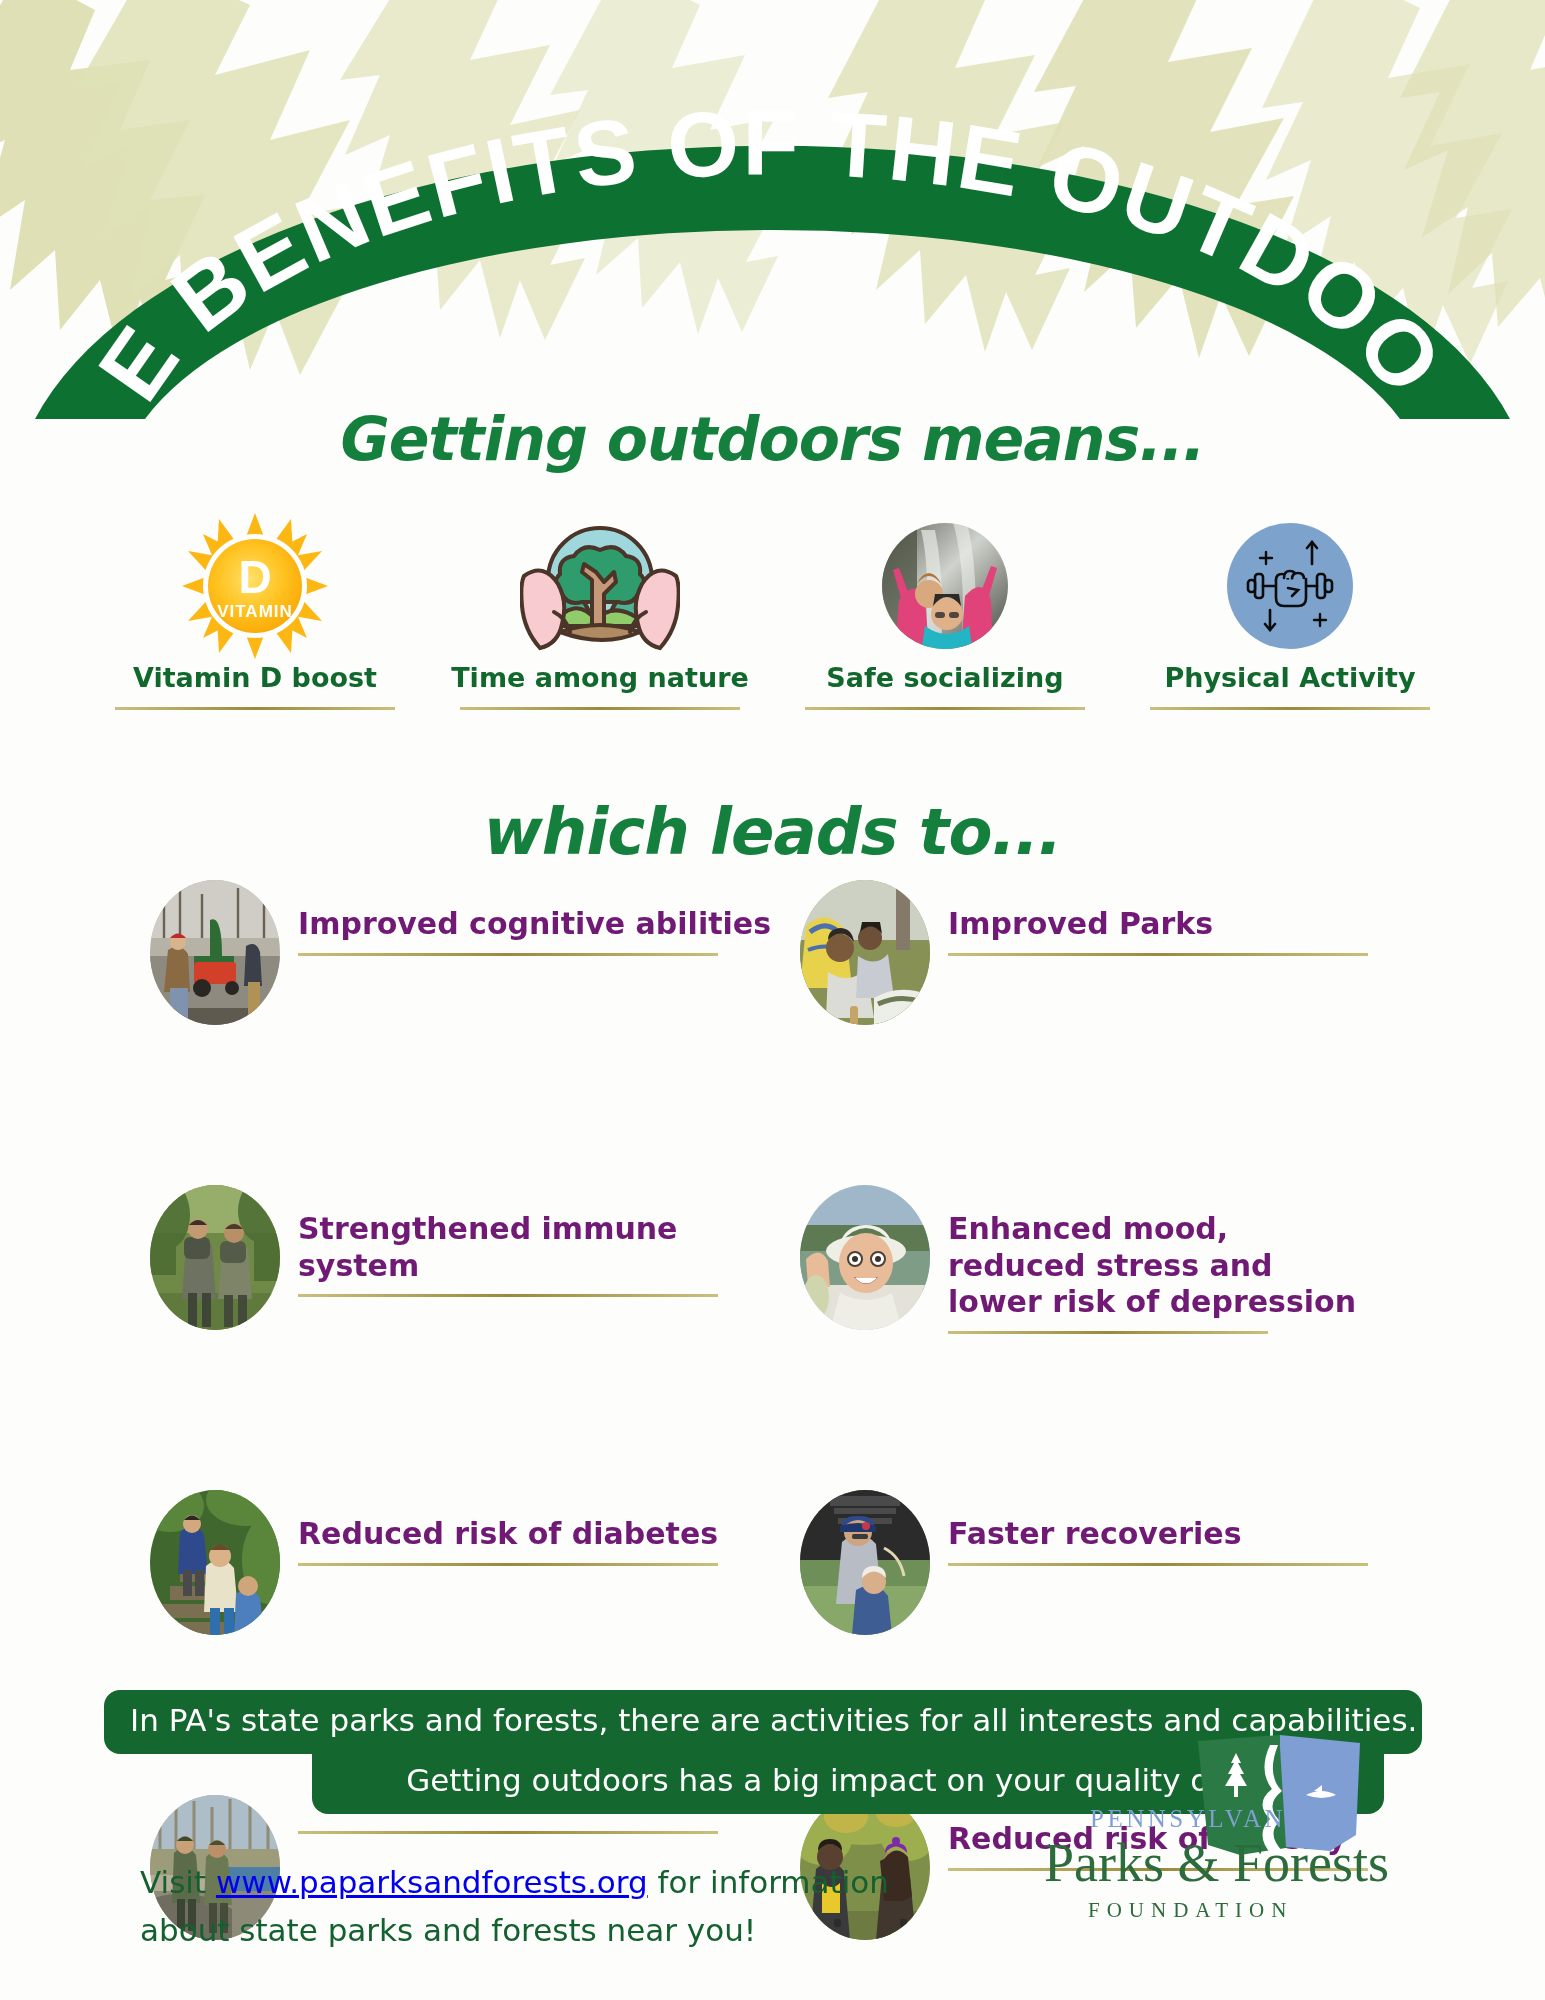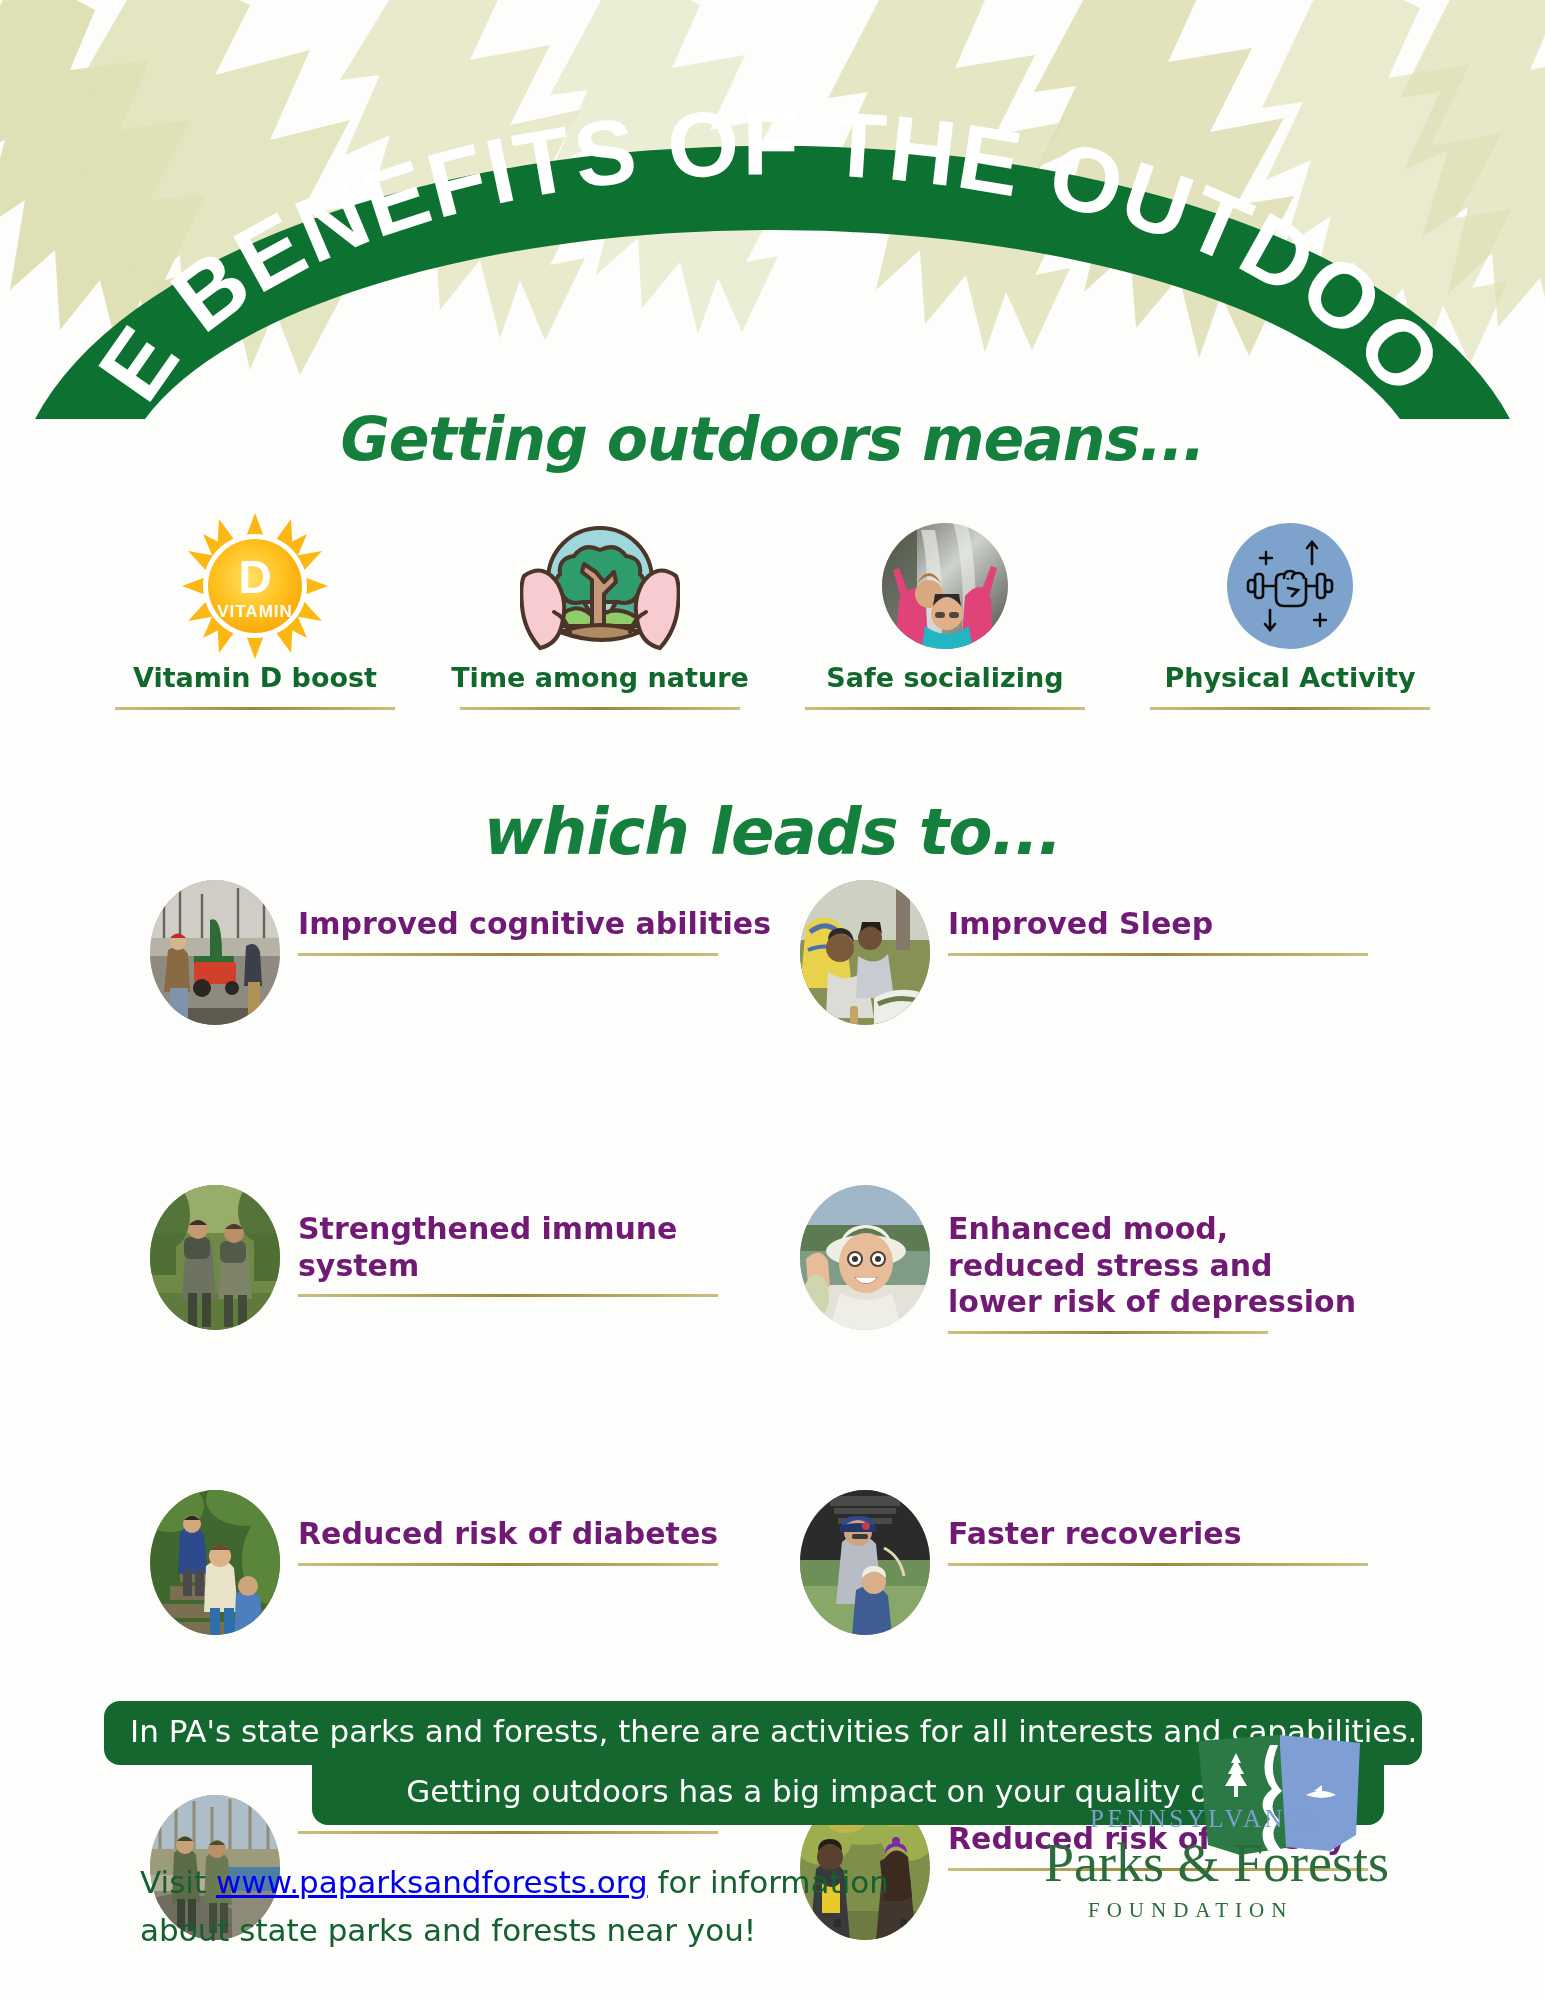--- a/index.html
+++ b/index.html
@@ -70,21 +70,21 @@
     margin-top:10px; height:3px; width:320px;
     background:linear-gradient(to right,#cbbf7e,#9a8a3d,#cbbf7e);
   }
   .b-rule.wide { width:420px; }
 
   
   #banner { position:absolute; left:104px; top:1690px; width:1340px; }
   .banner-bar {
     background:#14682f; color:#ffffff;
     font-family:"DejaVu Sans", sans-serif; font-size:31px;
-    padding:12px 26px 16px; border-radius:16px; white-space:nowrap;margin-top:11px;
+    padding:12px 26px 16px; border-radius:16px; white-space:nowrap;
   }
   #banner-line-1 { width:1318px; text-align:center; }
   #banner-line-2 { width:1072px; margin-left:208px; margin-top:-4px; text-align:center; border-radius:0 0 16px 16px; }
 
   
   #footer-text {
     position:absolute; left:140px; top:1858px; width:760px;
     color:#146130; font-size:31px; line-height:1.55;
     font-family:"DejaVu Sans", sans-serif;
   }
@@ -305,21 +305,21 @@
           <path d="M28,92 q22,14 38,-4 l8,50 -48,0z" fill="#dcdcd6"></path>
           <circle cx="70" cy="58" r="12" fill="#6e5038"></circle>
           <path d="M60,52 q12,-12 22,2 l-2,-12 -18,0z" fill="#241d18"></path>
           <path d="M58,76 q18,12 30,-2 l6,44 -38,0z" fill="#c8cbd2"></path>
           <path d="M74,118 q24,-14 52,-4 l0,31 -52,0z" fill="#ecefe7"></path>
           <path d="M78,124 q22,-10 44,-2" fill="none" stroke="#6d7a52" stroke-width="5"></path>
           <rect x="50" y="126" width="8" height="19" rx="3" fill="#c6a468"></rect>
         </svg>
       </div>
       <div class="b-body">
-        <div class="b-label">Improved Sleep</div>
+        <div class="b-label">Improved Parks</div>
         <div class="b-rule wide"></div>
       </div>
     </div>
   </div>
 
   <div class="b-row" style="margin-top:150px;justify-content:flex-end;">
     <div class="b-item">
       <div class="b-photo">
         <svg viewBox="0 0 130 145" preserveAspectRatio="xMidYMid slice">
           <rect width="130" height="145" fill="#6f8a46"></rect>

